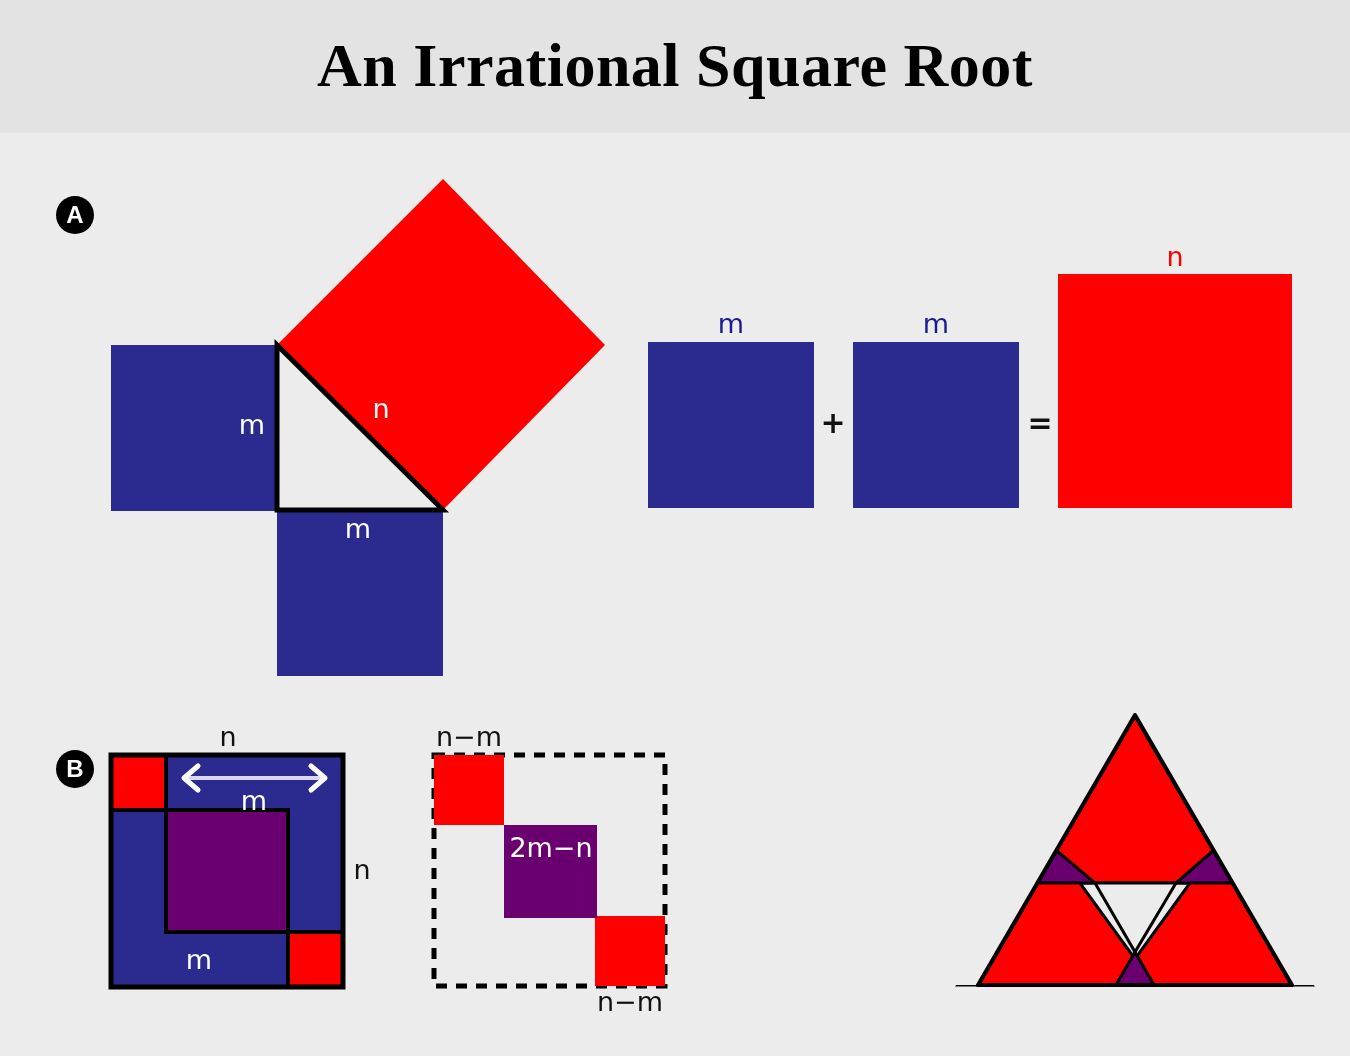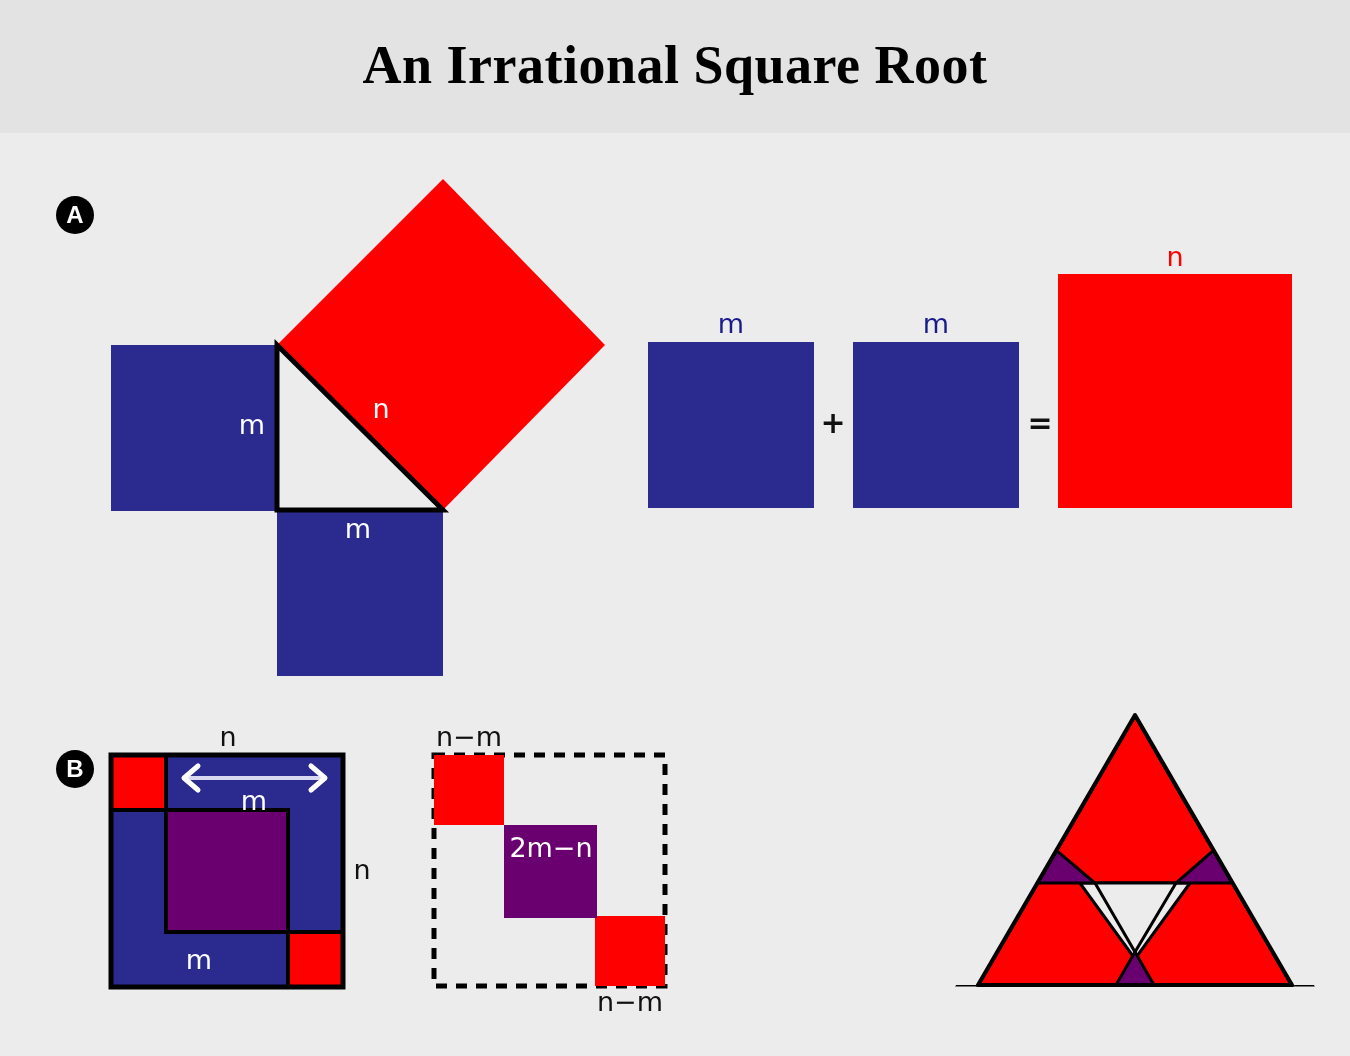--- a/index.html
+++ b/index.html
@@ -29,21 +29,21 @@
     background: #e3e3e3;
   }
   #page-title {
     position: absolute;
     left: 0;
     top: 30px;
     width: 1350px;
     text-align: center;
     font-family: "Liberation Serif", "DejaVu Serif", serif;
     font-weight: bold;
-    font-size: 54px;
+    font-size: 62px;
     letter-spacing: 0.5px;
     color: #000000;
     line-height: 70px;
     white-space: nowrap;
   }
   .panel-badge {
     position: absolute;
     width: 38px;
     height: 38px;
     border-radius: 50%;

